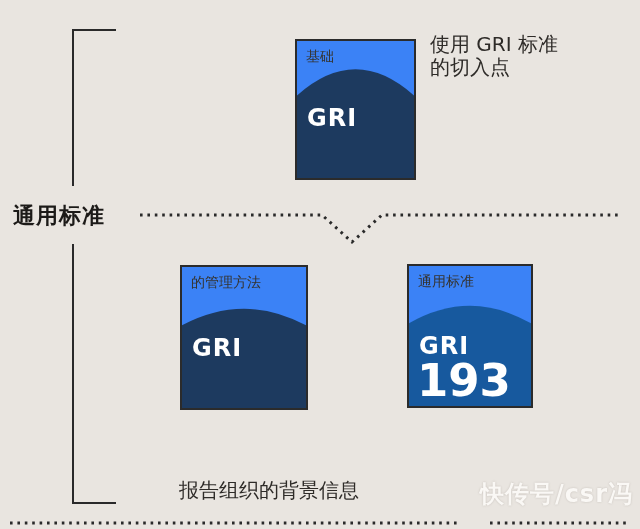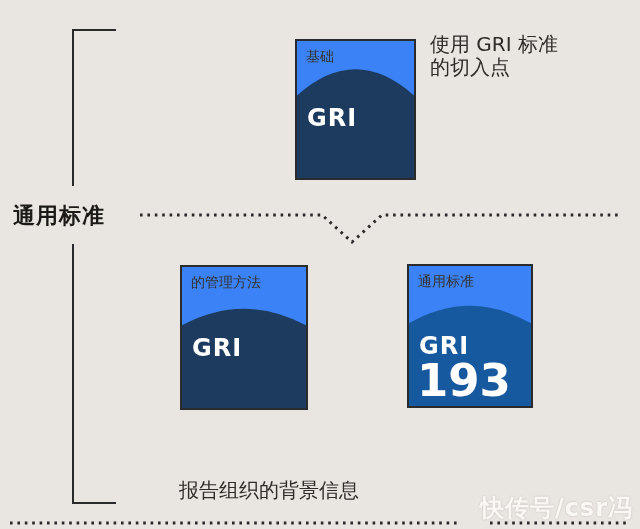--- a/index.html
+++ b/index.html
@@ -73,21 +73,21 @@
   }
   .caption{
     position:absolute;
     font-size:20px;line-height:25px;color:#2e2b28;
     white-space:pre-line;
   }
   .caption-102{left:179px;top:430px;margin-top:48px;}
   .caption-103{left:405px;top:430px;}
 
   .watermark{
-    position:absolute;right:7px;top:492px;
+    position:absolute;right:7px;top:478px;
     font-size:24px;font-weight:bold;
     color:#faf8f5;
     text-shadow:0 0 2px rgba(120,110,100,0.35);
     letter-spacing:1px;
   }
 </style>
 </head>
 <body>
 
 <div class="stage">

